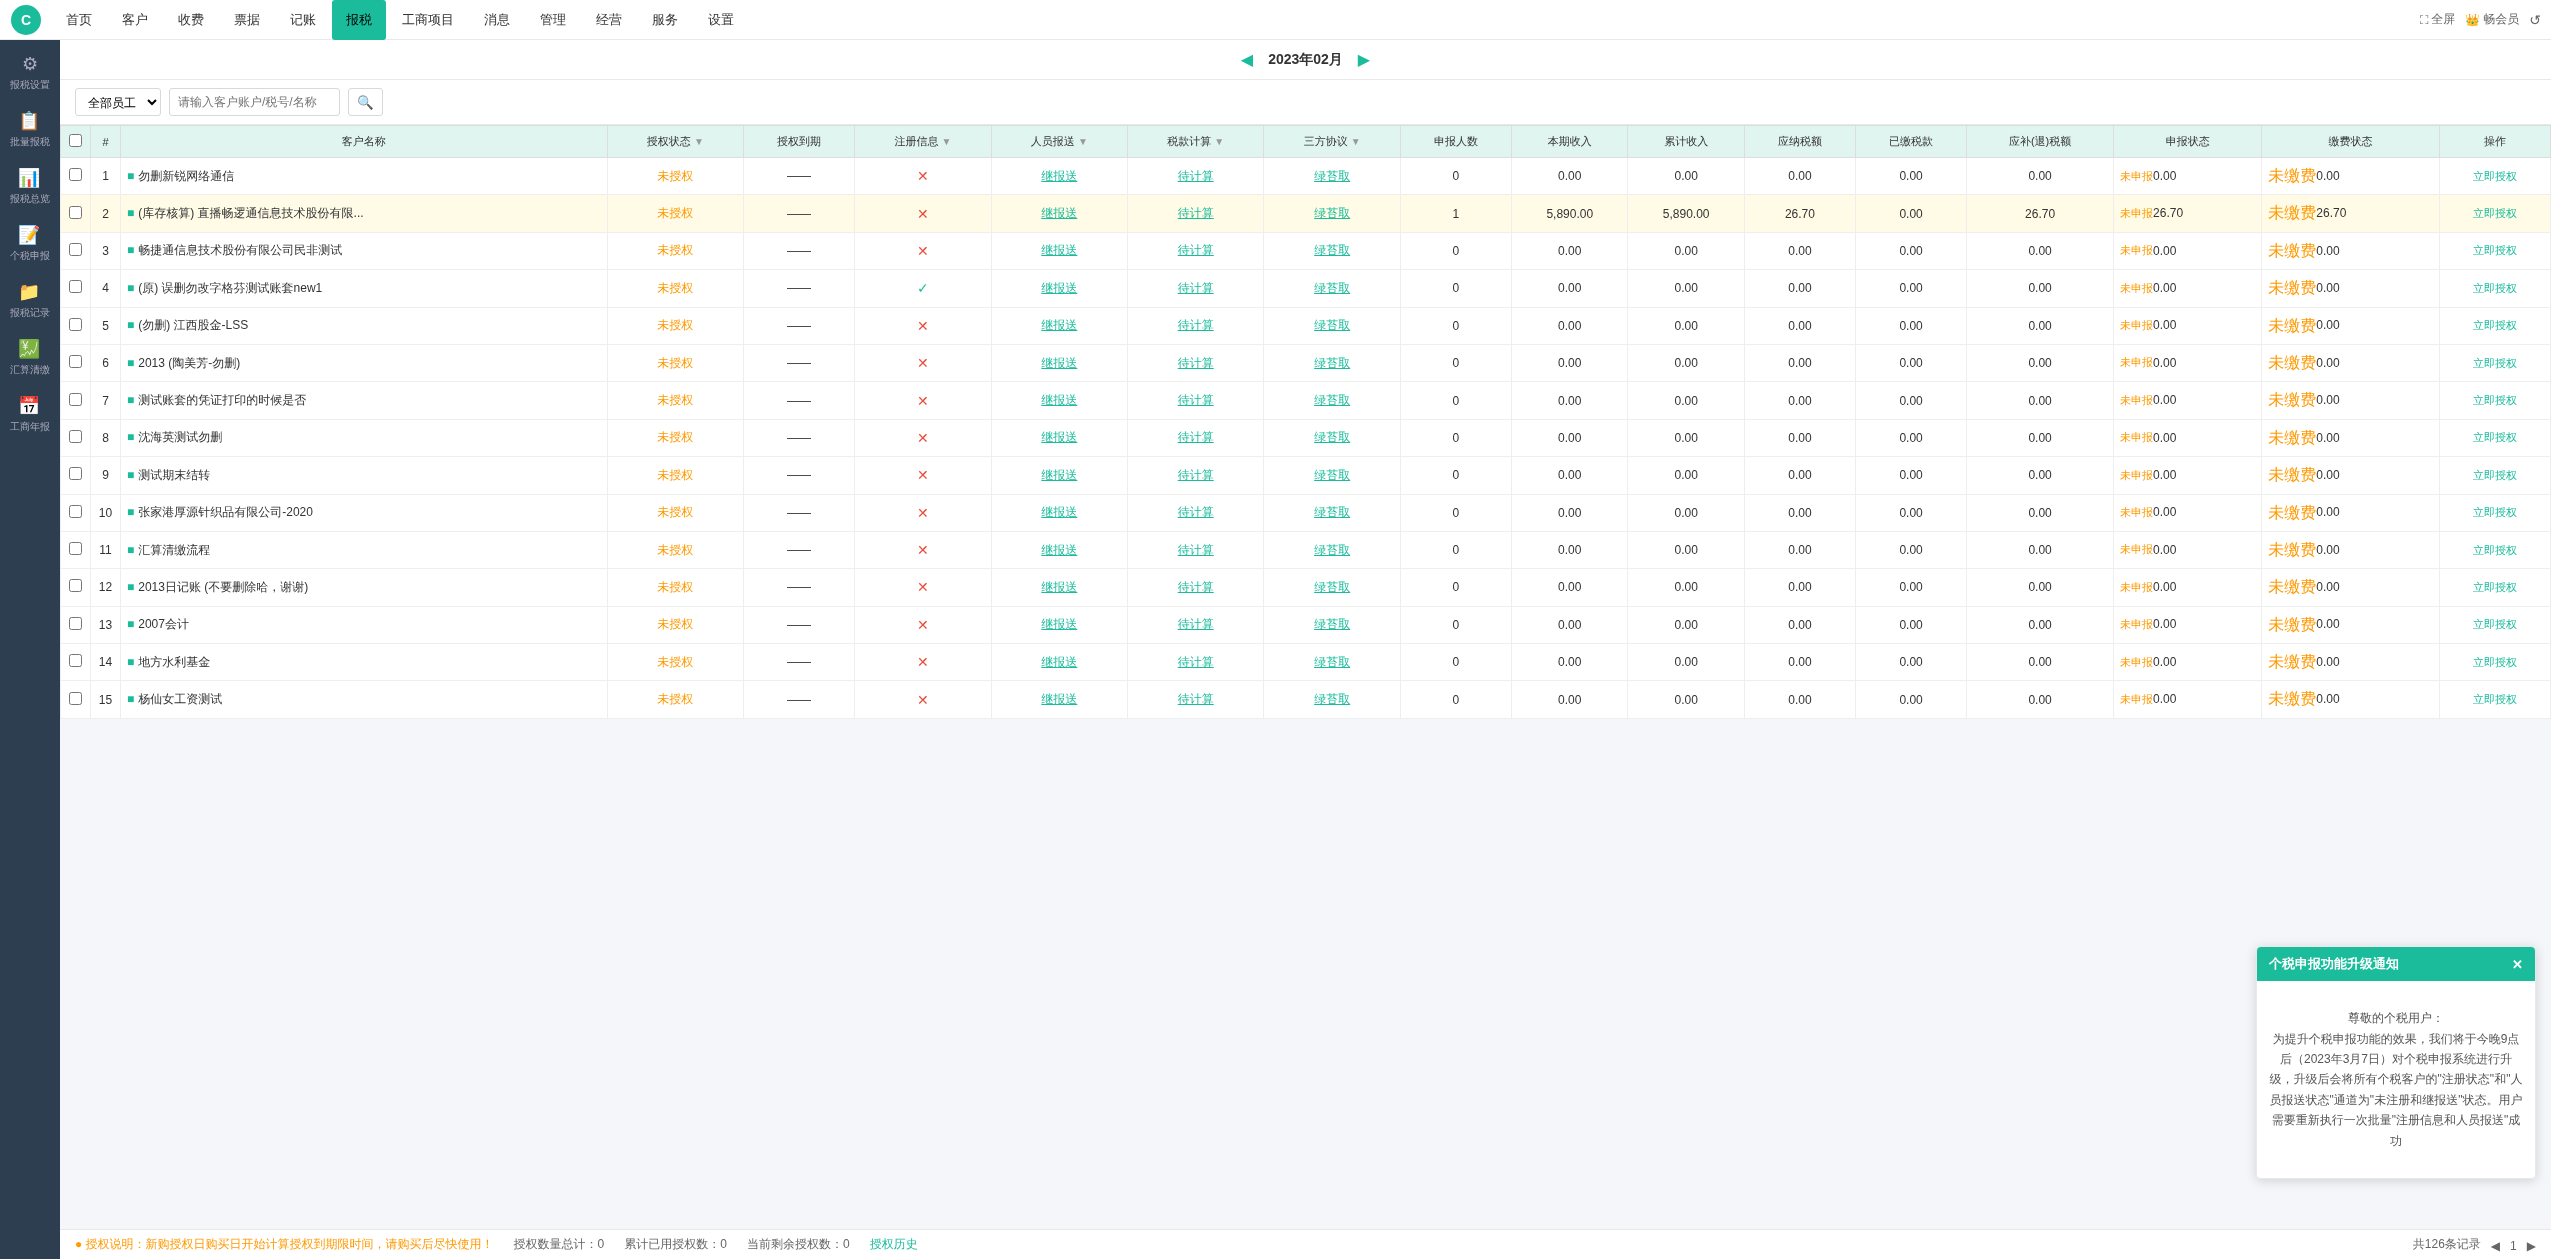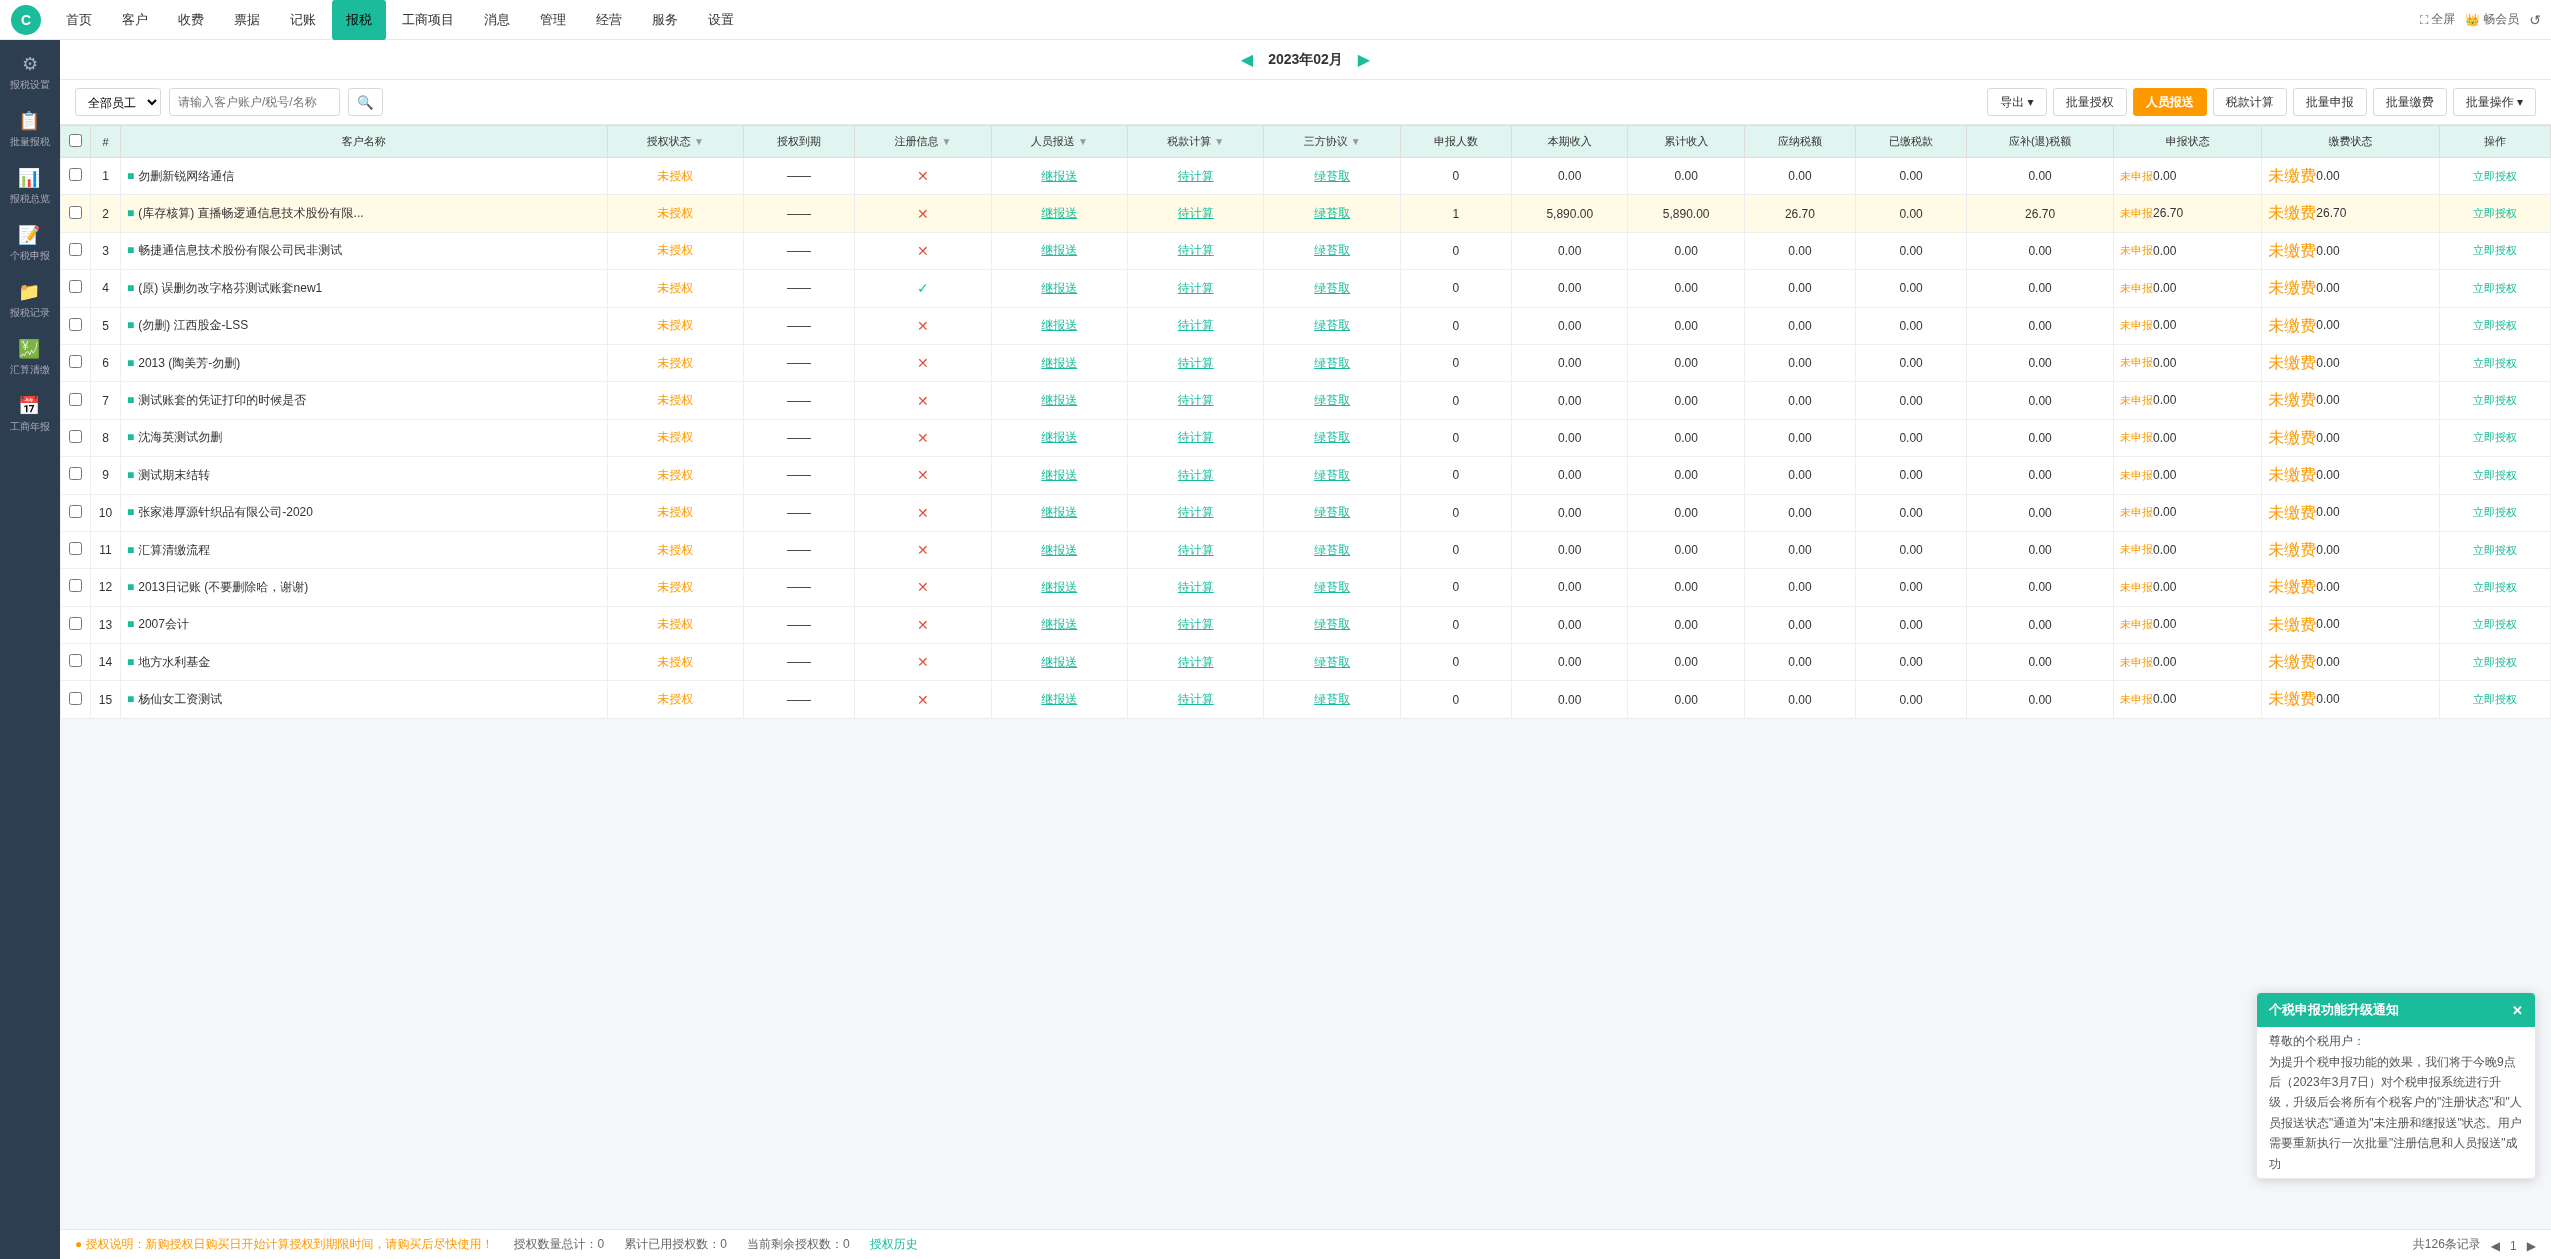--- a/index.html
+++ b/index.html
@@ -106,21 +106,21 @@
       position: fixed; right: 15px; bottom: 80px;
       width: 280px; background: #fff; border: 1px solid #e8e8e8;
       border-radius: 4px; box-shadow: 0 2px 12px rgba(0,0,0,0.15);
       font-size: 12px; z-index: 100;
     }
     .notification-popup .np-header {
       background: #1abc9c; color: #fff; padding: 8px 12px;
       display: flex; justify-content: space-between; align-items: center;
       font-size: 13px; font-weight: bold; border-radius: 4px 4px 0 0;
     }
-    .notification-popup .np-body { padding: 4px 12px; color: #555; line-height: 1.7; }
+    .notification-popup .np-body { padding: 27px 12px; color: #555; line-height: 1.7; text-align: center; }
     .notification-popup .np-close { cursor: pointer; }
 
     .checkbox-th { width: 30px; }
     .num-col { width: 30px; }
     .sort-icon { font-size: 10px; color: #999; }
     
     
     .topright-icon { display: flex; align-items: center; gap: 3px; cursor: pointer; color: #666; font-size: 12px; }
     
     .two-line { display: flex; flex-direction: row; align-items: center; line-height: 1.4; }
@@ -204,33 +204,20 @@
       <span class="period-label">2023年02月</span>
       <span class="period-btn">▶</span>
     </div>
 
     <div class="toolbar">
       <div class="left-tools">
         <select class="filter-select"><option value="all">全部员工</option></select>
         <input class="search-input" type="text" placeholder="请输入客户账户/税号/名称" style="">
         <button class="search-btn">🔍</button>
       </div>
-      <div class="right-tools">
-        <button class="btn-outline">
-          <span>导出</span> ▾
-        </button>
-        <button class="btn-outline">批量授权</button>
-        <button class="btn-active">人员报送</button>
-        <button class="btn-outline">税款计算</button>
-        <button class="btn-outline">批量申报</button>
-        <button class="btn-outline">批量缴费</button>
-        <button class="btn-outline">
-          <span>批量操作</span> ▾
-        </button>
-      </div>
     </div>
 
     <div class="table-container">
       <table>
         <thead>
           <tr>
             <th class="checkbox-th">
               <input type="checkbox" style="accent-color: rgb(26, 188, 156);">
             </th>
             <th class="num-col">#</th>

